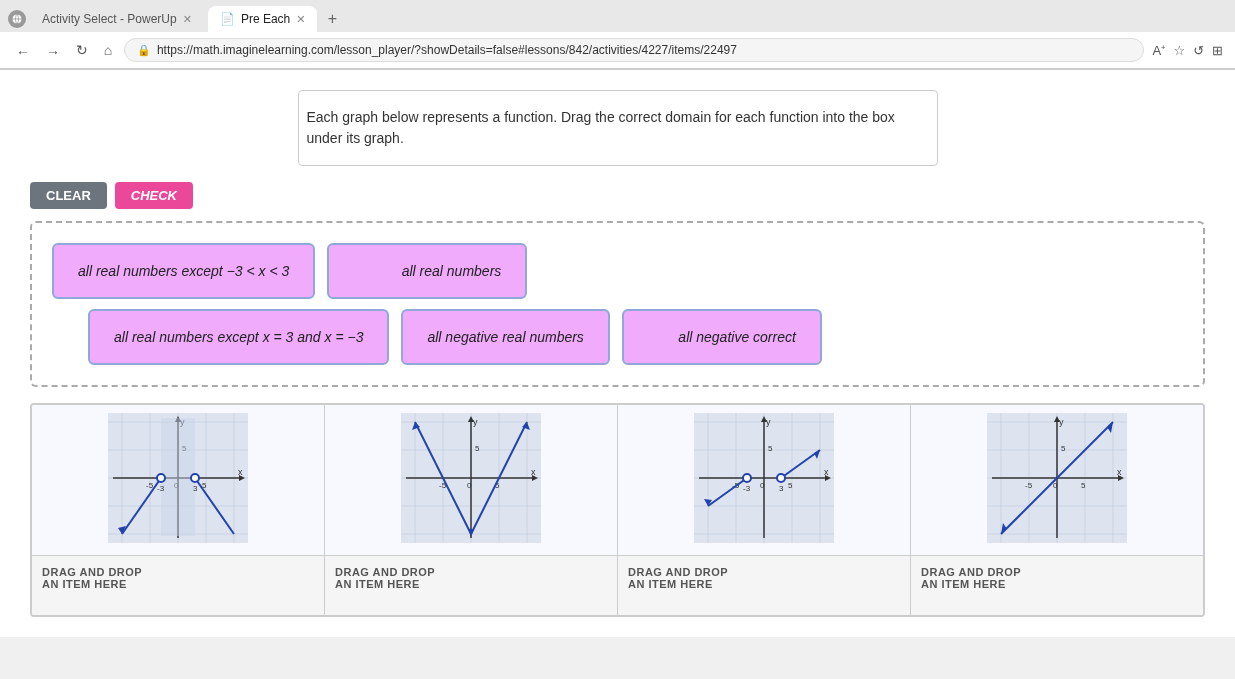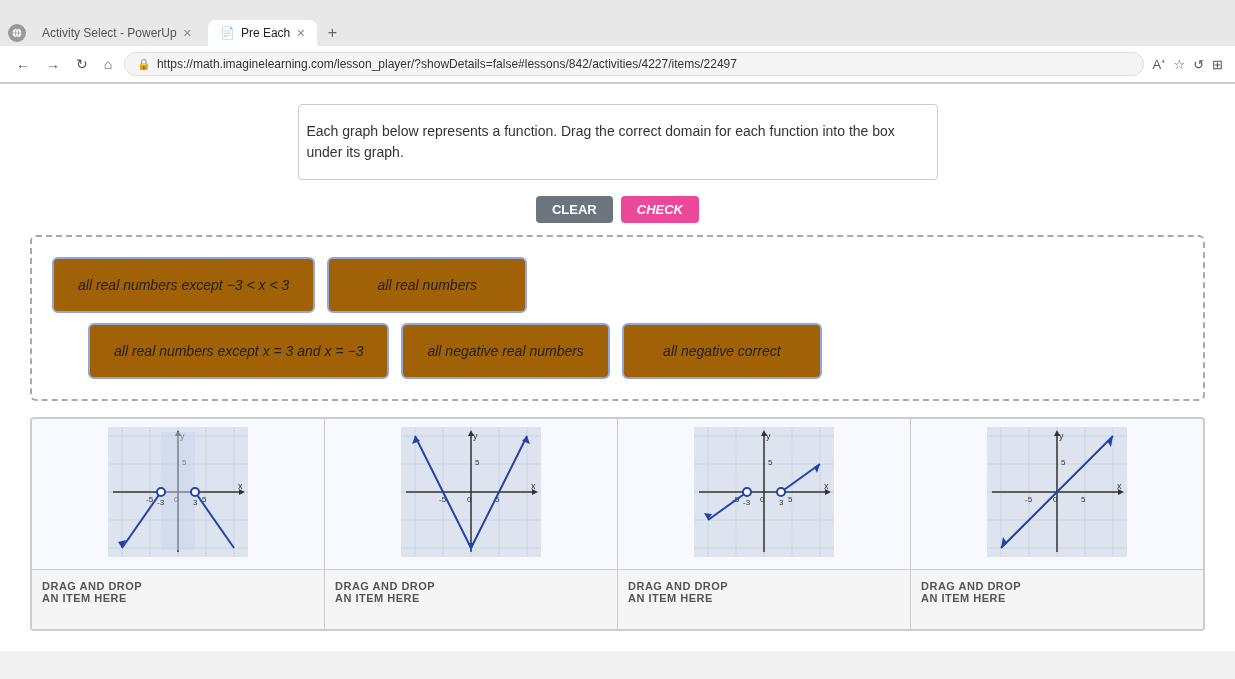--- a/index.html
+++ b/index.html
@@ -12,21 +12,21 @@
     }
 
     
     .browser-chrome {
       background: #f5f5f5;
       border-bottom: 1px solid #ccc;
     }
     .tab-bar {
       display: flex;
       align-items: center;
-      padding: 20px 8px 0;
+      padding: 6px 8px 0;
       gap: 4px;
       background: #e8e8e8;
     }
     .browser-icon {
       width: 18px; height: 18px;
       background: #999;
       border-radius: 50%;
       display: inline-flex;
       align-items: center;
       justify-content: center;
@@ -106,21 +106,21 @@
       border-radius: 4px;
       padding: 16px 8px;
       max-width: 640px;
       margin: 0 auto 16px auto;
       font-size: 14px;
       color: #333;
       line-height: 1.5;
     }
     .top-actions {
       display: flex;
-      justify-content: center;
+      justify-content: flex-start;
       gap: 8px;
       margin-bottom: 12px;
     }
     .action-btn {
       padding: 6px 16px;
       border: none;
       border-radius: 4px;
       font-size: 13px;
       font-weight: 600;
       cursor: pointer;
@@ -141,29 +141,29 @@
       border-radius: 6px;
       padding: 20px;
       margin-bottom: 16px;
     }
     .drag-options-row {
       display: flex;
       gap: 12px;
       flex-wrap: wrap;
     }
     .drag-option {
-      background: #a16207;
+      background: #f0abfc;
       border: 2px solid #90a8d8;
       border-radius: 6px;
       padding: 18px 24px;
       font-size: 14px;
       color: #222;
       cursor: grab;
       min-width: 200px;
-      text-align: center;
+      text-align: right;
       font-style: italic;
     }
 
     
     .graphs-area {
       display: flex;
       gap: 0;
       border: 2px solid #ccc;
       border-radius: 4px;
       overflow: hidden;

